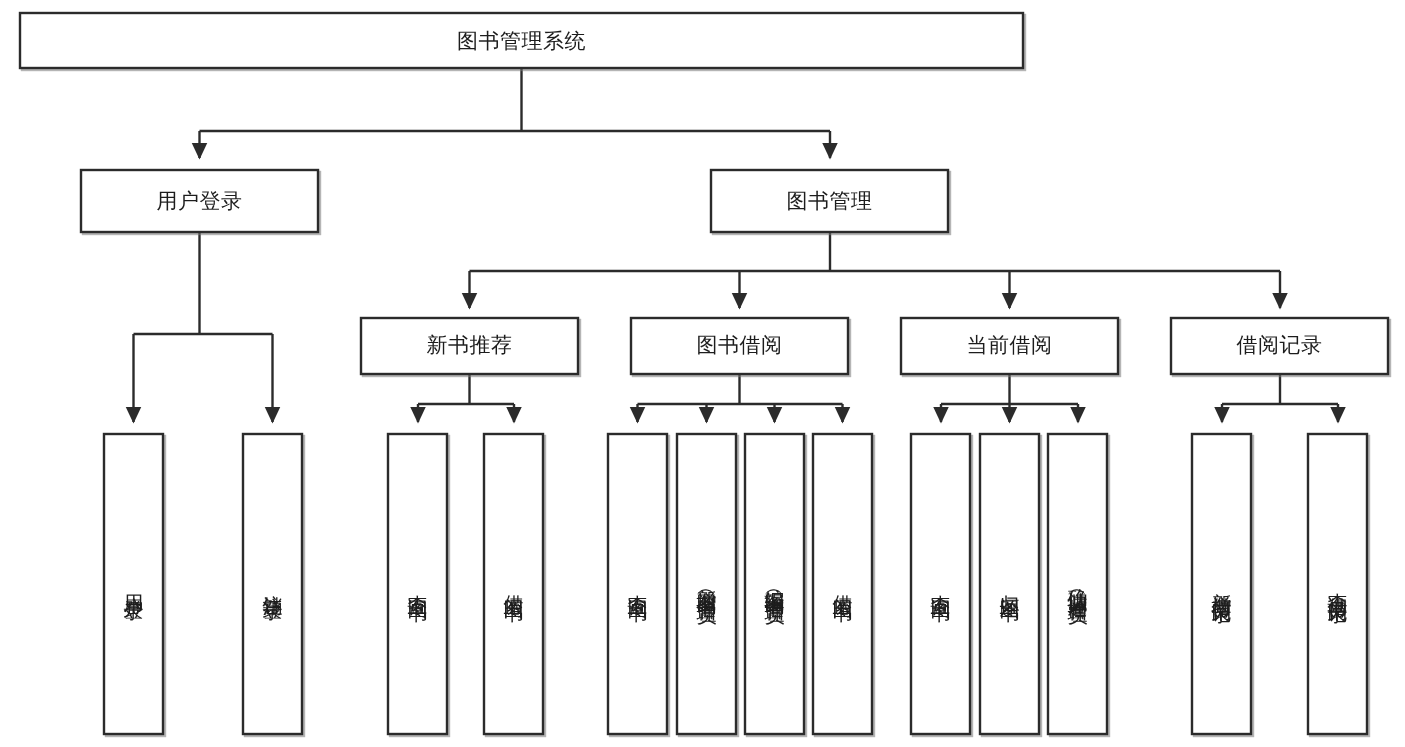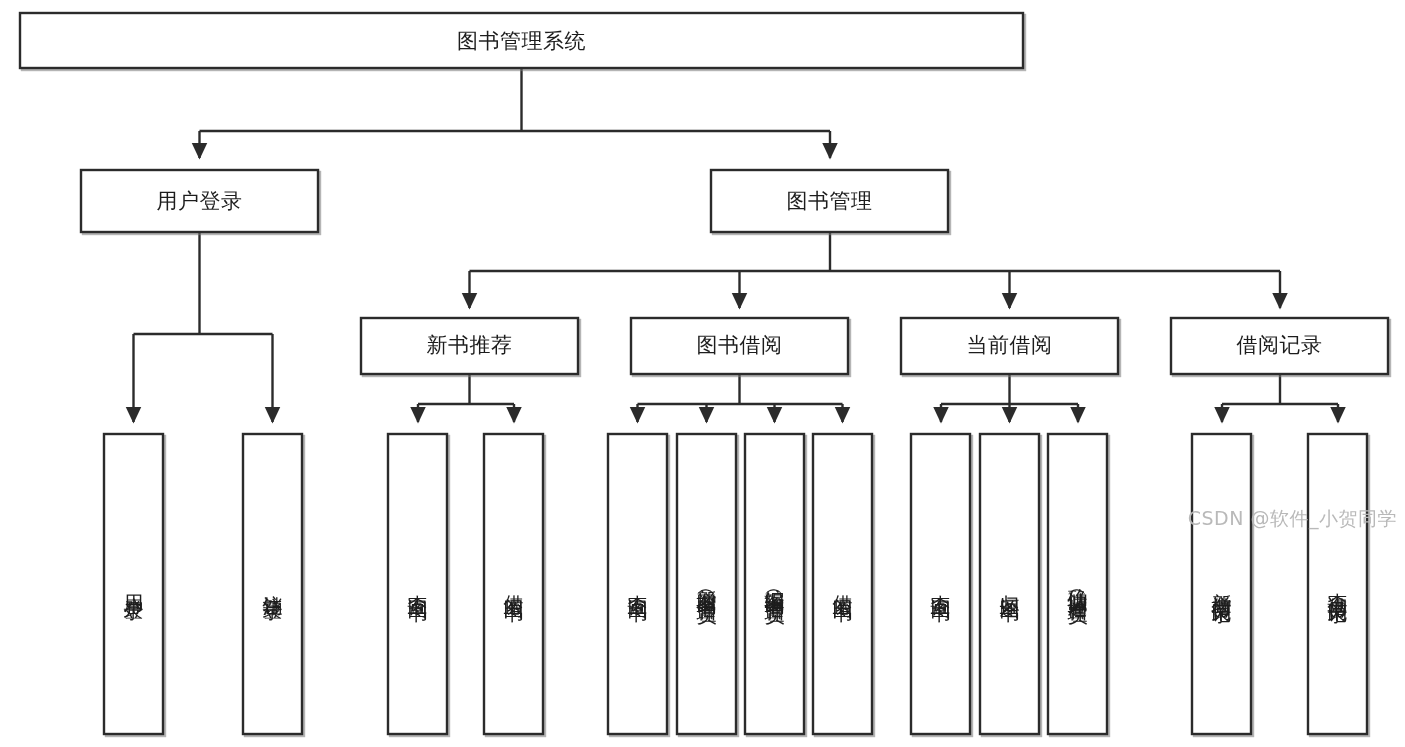--- a/index.html
+++ b/index.html
@@ -214,14 +214,13 @@
   <div class="leaf-label-v" style="left:745px; top:434px; width:59px; height:300px;">编辑图书（管理员）</div>
   <div class="leaf-label-v" style="left:813px; top:434px; width:59px; height:300px;">借阅图书</div>
 
   <div class="leaf-label-v" style="left:911px; top:434px; width:59px; height:300px;">查询图书</div>
   <div class="leaf-label-v" style="left:980px; top:434px; width:59px; height:300px;">归还图书</div>
   <div class="leaf-label-v" style="left:1048px; top:434px; width:59px; height:300px;">确认归还（管理员）</div>
 
   <div class="leaf-label-v" style="left:1192px; top:434px; width:59px; height:300px;">新增借阅记录</div>
   <div class="leaf-label-v" style="left:1308px; top:434px; width:59px; height:300px;">查询借阅记录</div>
 
-  <div class="watermark">CSDN @软件_小贺同学</div>
 </div>
 
 </body></html>

